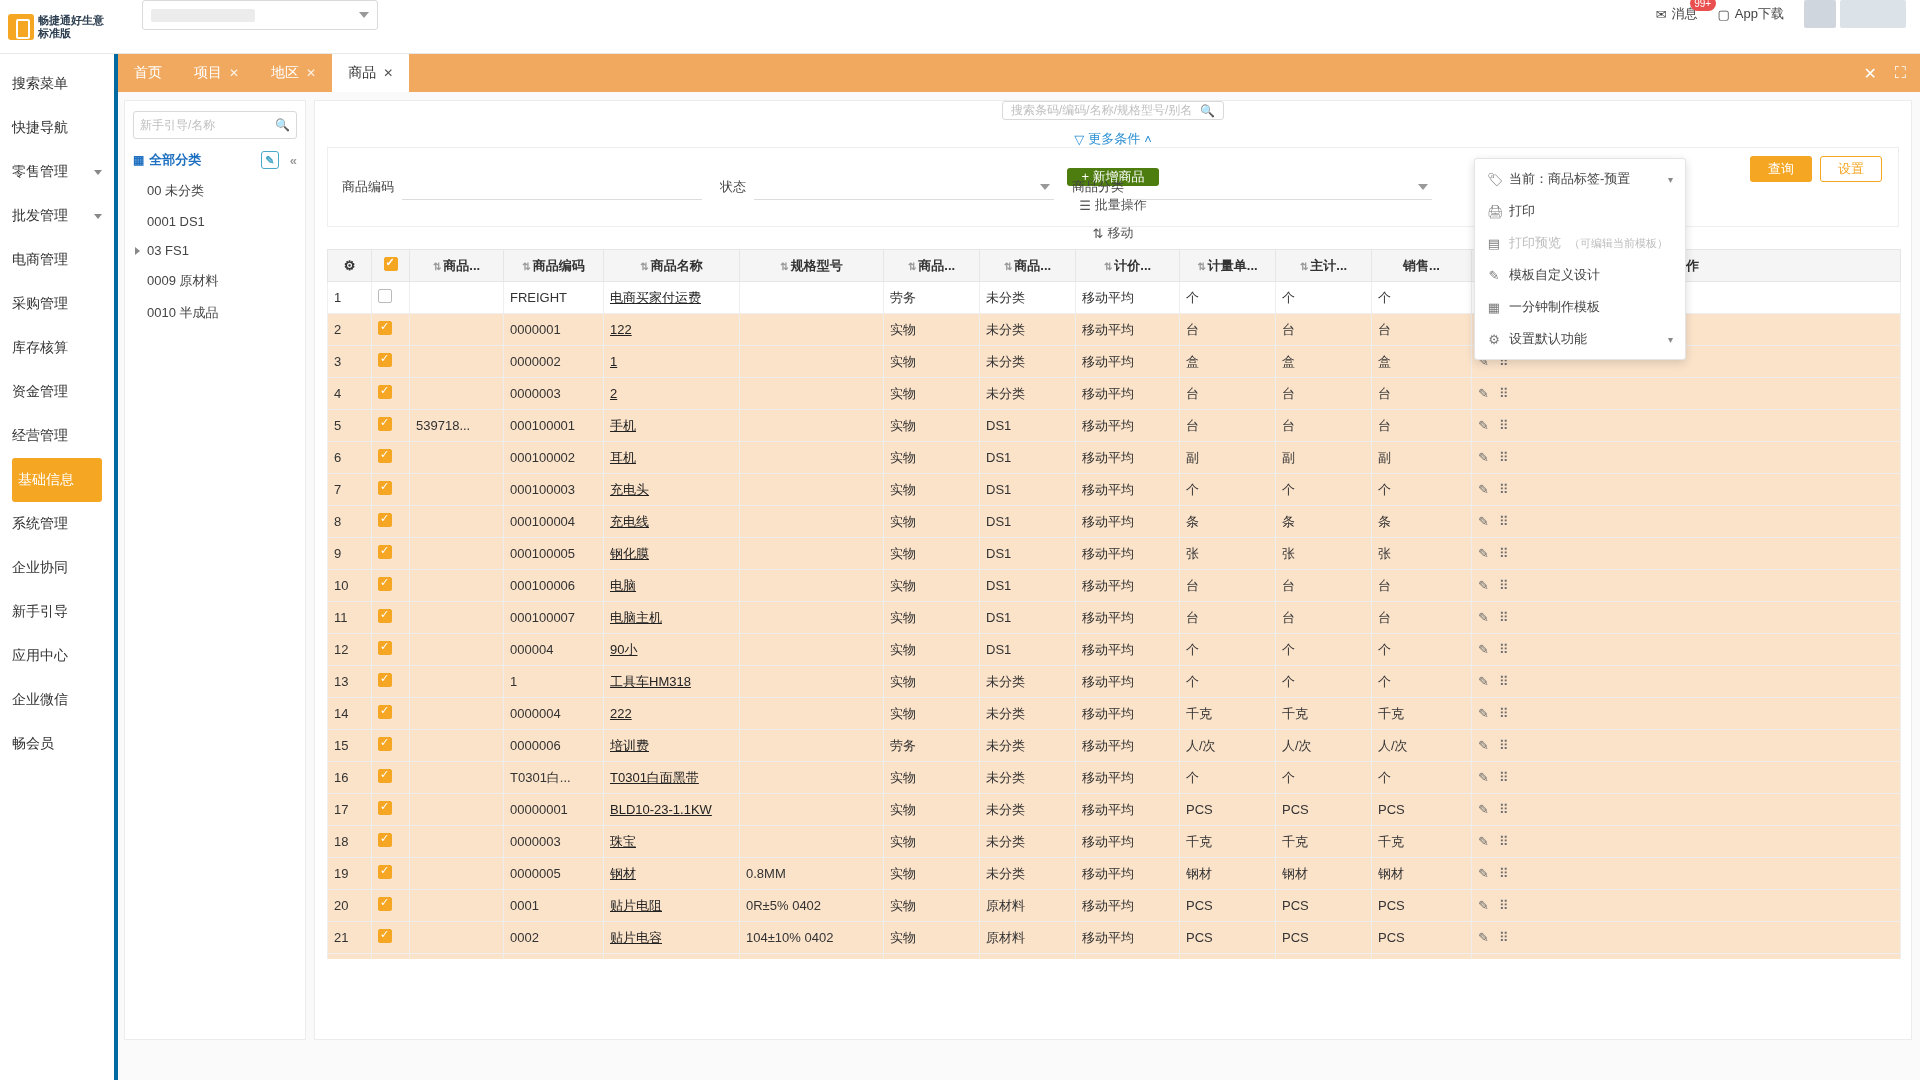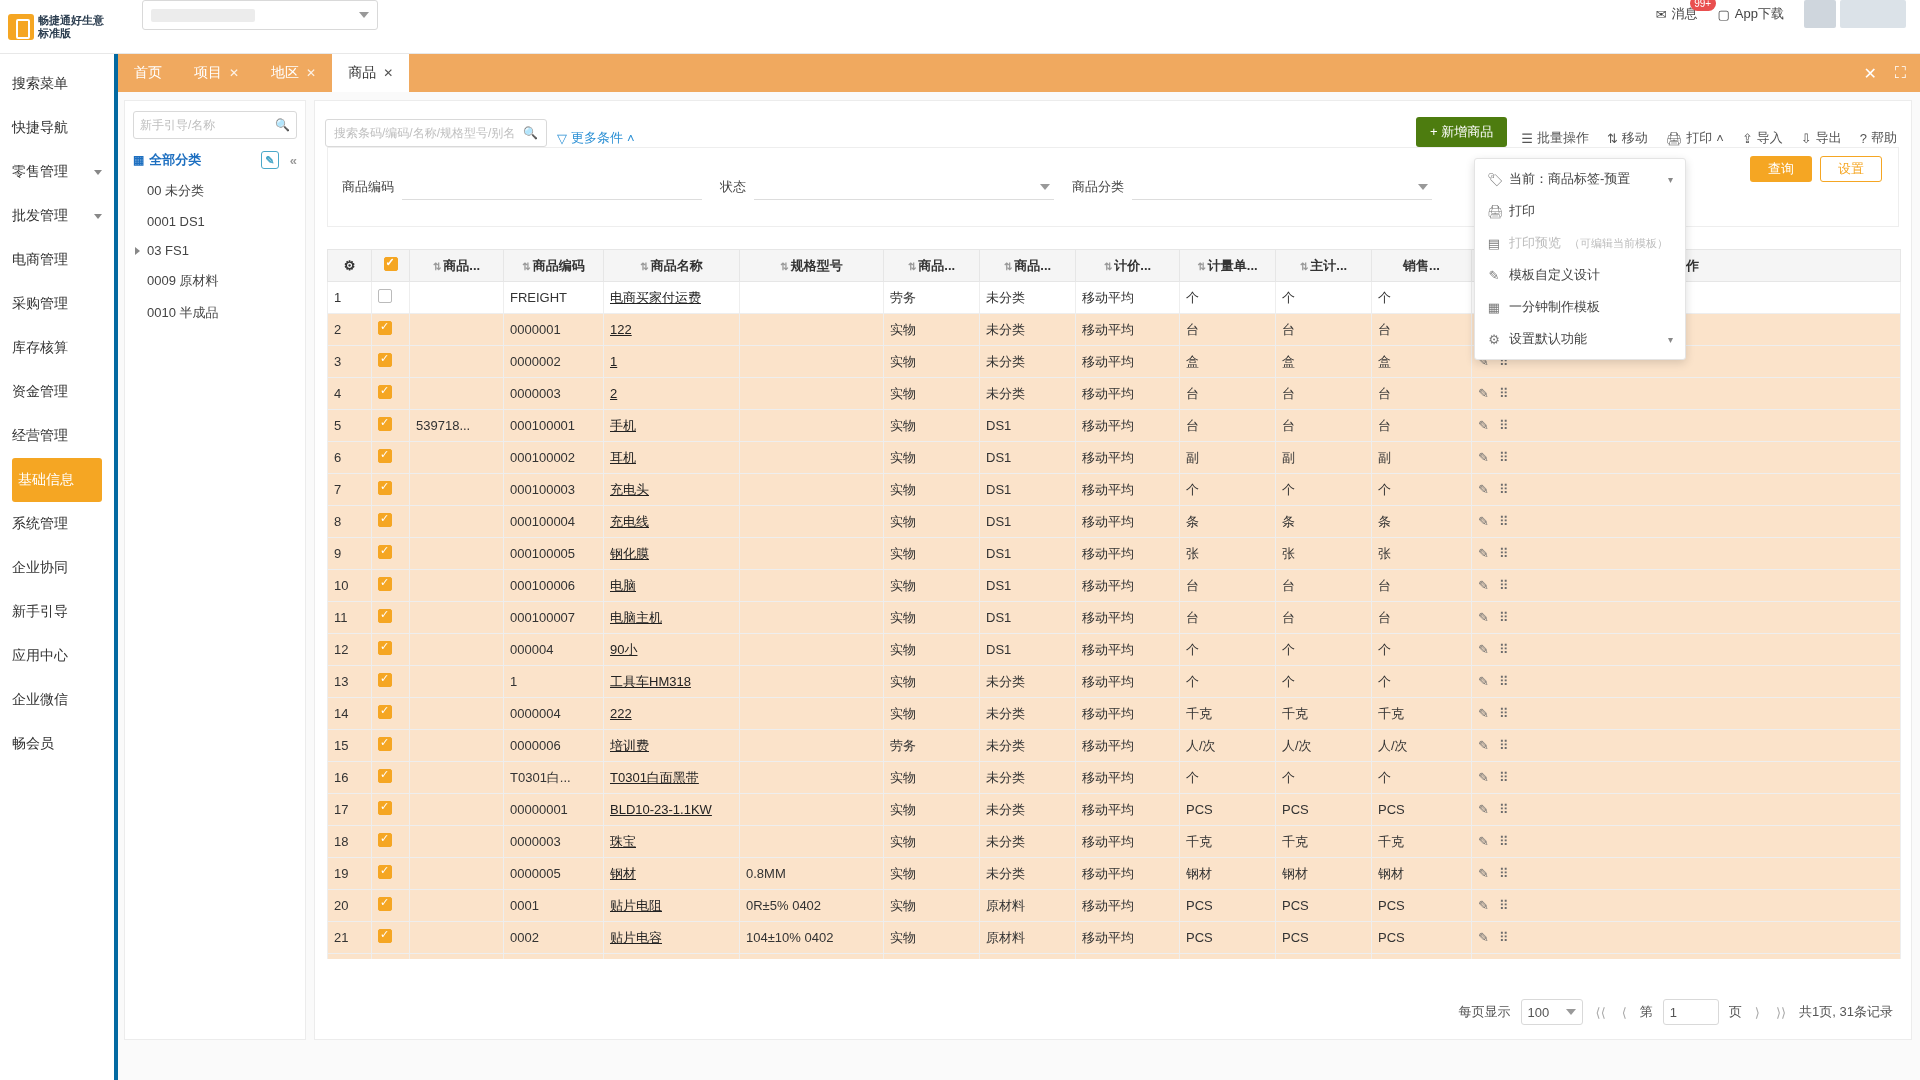--- a/index.html
+++ b/index.html
@@ -188,23 +188,24 @@
 
   
   .maincard {
     position: absolute; left: 196px; top: 8px;
     width: 1598px; height: 940px;
     background: #fff;
     border: 1px solid #ececec;
   }
   .toolbar {
     height: 46px;
-    display: flex; align-items: flex-end;
+    display: flex; align-items: center;
     padding: 0 10px;
     gap: 10px;
+    flex-direction: column;
   }
   .search-pill {
     width: 222px; height: 28px;
     border: 1px solid #d9d9d9; border-radius: 3px;
     display: flex; align-items: center; padding: 0 8px;
     font-size: 12px; color: #bfbfbf;
   }
   .search-pill .mag { margin-left: auto; color: #666; }
   .more-cond {
     color: #2a8fd4; font-size: 13px;
@@ -899,37 +900,20 @@
               <td>移动平均</td>
               <td>支</td>
               <td>支</td>
               <td>支</td>
               <td></td>
             </tr>
           </tbody>
         </table>
       </div>
 
-      <div class="pager">
-        <span>每页显示</span>
-        <span class="pg-select">
-          <span>100</span>
-          <span class="caret-down"></span>
-        </span>
-        <span class="pg-arrow">⟨⟨</span>
-        <span class="pg-arrow">⟨</span>
-        <span>第</span>
-        <span class="pg-input">
-          <span>1</span>
-        </span>
-        <span>页</span>
-        <span class="pg-arrow">⟩</span>
-        <span class="pg-arrow">⟩⟩</span>
-        <span>共1页, 31条记录</span>
-      </div>
 
     </div>
   </div>
 
   <div class="dropdown">
     <div class="dd-item">
       <span class="dd-ico">🏷</span>
       <span>当前：商品标签-预置</span>
       <span class="tail">▾</span>
     </div>

